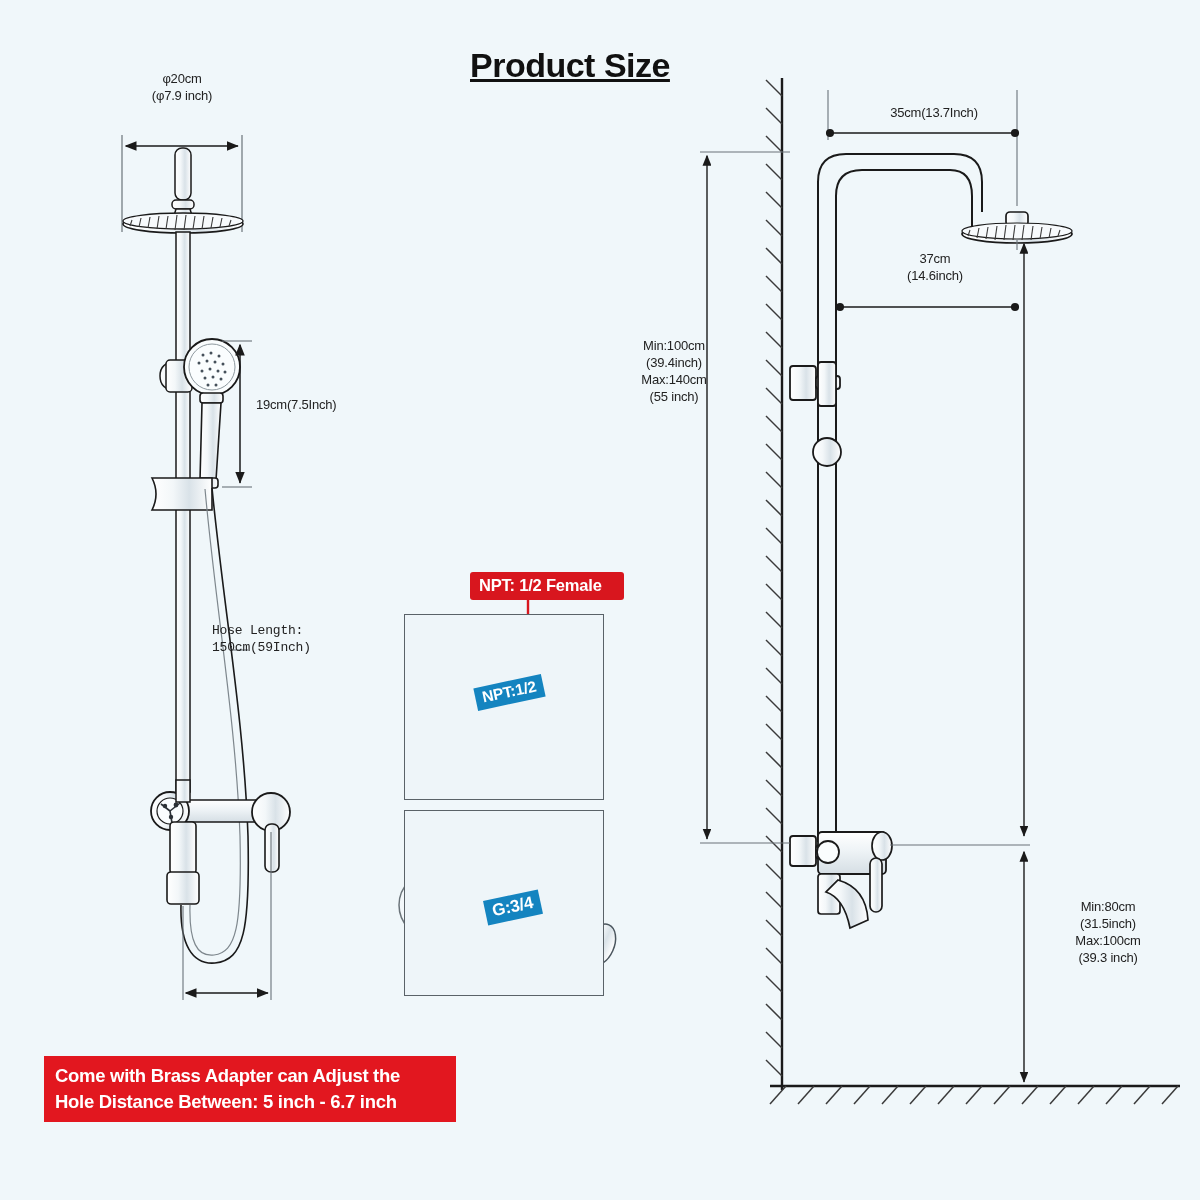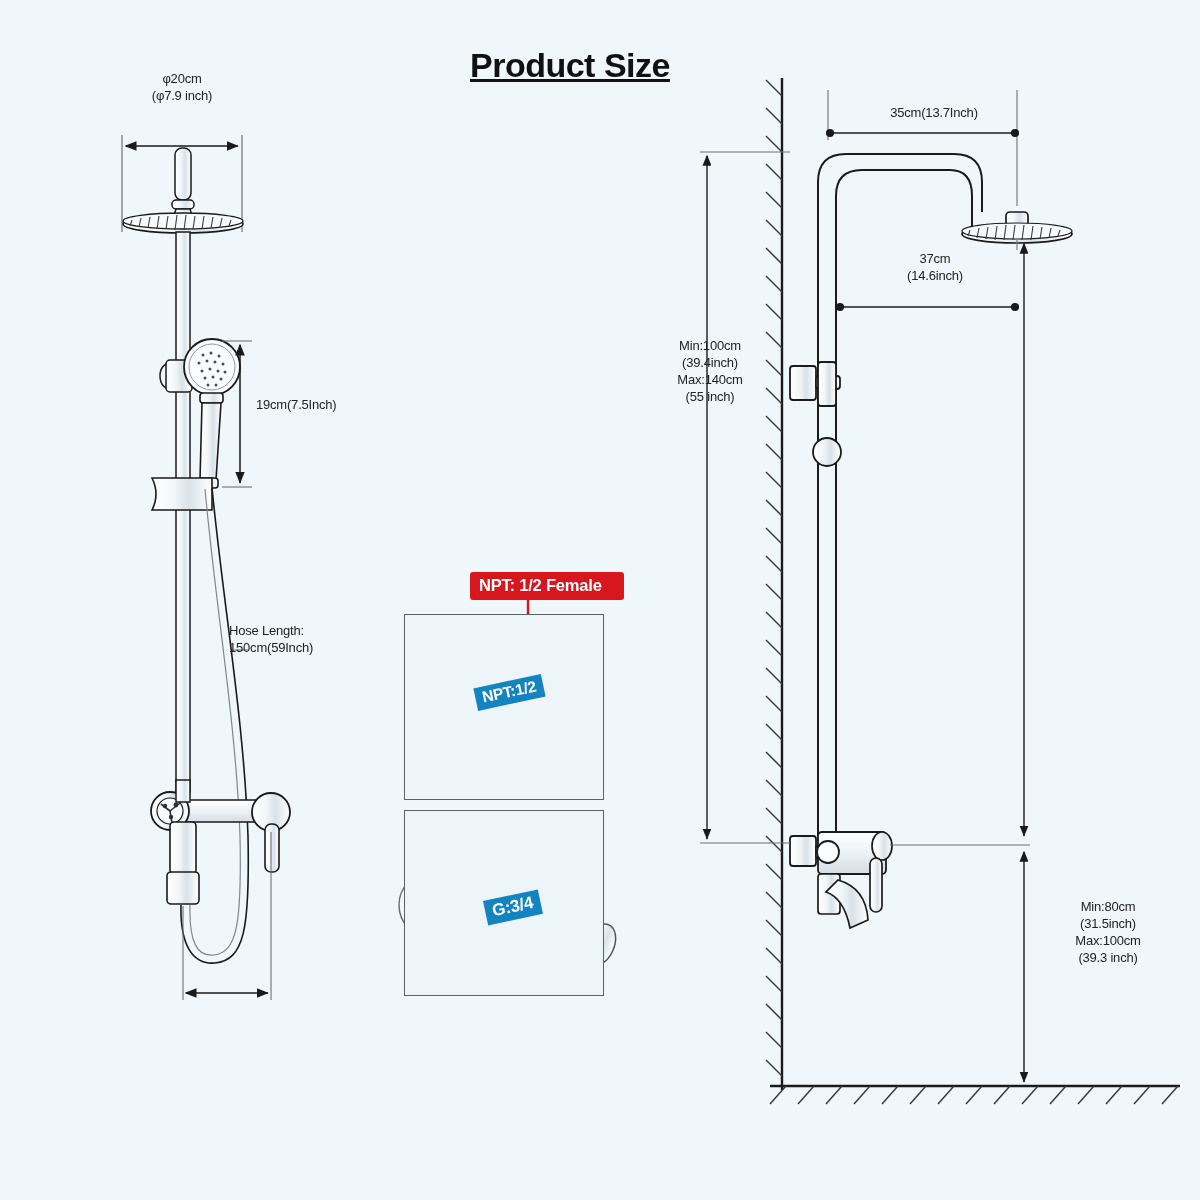--- a/index.html
+++ b/index.html
@@ -452,42 +452,46 @@
 
   <div class="ttl">Product Size</div>
 
   <div class="dim ctr" style="left:82px; top:70px; width:200px;">
     <div>φ20cm</div>
     <div>(φ7.9 inch)</div>
   </div>
 
   <div class="dim" style="left:256px; top:396px;">19cm(7.5Inch)</div>
 
-  <div class="dim" style="left:229px; top:622px;">
+  <div class="dim" style="left:212px; top:622px;font-family:Liberation Mono, monospace;">
     <div>Hose Length:</div>
     <div>150cm(59Inch)</div>
   </div>
 
   <div class="inset-box" style="left:404px; top:614px; width:200px; height:186px;"></div>
   <div class="inset-box" style="left:404px; top:810px; width:200px; height:186px;"></div>
 
   <div class="redtag" style="left:470px; top:572px;">NPT: 1/2 Female</div>
   <div class="bluetag sm" style="left:475px; top:681px; transform:rotate(-12deg);">NPT:1/2</div>
   <div class="bluetag" style="left:485px; top:895px; transform:rotate(-12deg);">G:3/4</div>
 
 
+  <div class="redbox" style="left:44px; top:1056px; width:412px;">
+    <div>Come with Brass Adapter can Adjust the</div>
+    <div><span>Hole Distance Between: </span><span>5 inch - 6.7 inch</span></div>
+  </div>
 
   <div class="dim ctr" style="left:828px; top:104px; width:212px;">35cm(13.7Inch)</div>
 
   <div class="dim ctr" style="left:845px; top:250px; width:180px;">
     <div>37cm</div>
     <div>(14.6inch)</div>
   </div>
 
-  <div class="dim ctr" style="left:630px; top:337px; width:160px;">
+  <div class="dim ctr" style="left:594px; top:337px; width:160px;">
     <div>Min:100cm</div>
     <div>(39.4inch)</div>
     <div>Max:140cm</div>
     <div>(55 inch)</div>
   </div>
 
 
   <div class="dim ctr" style="left:1028px; top:898px; width:160px;">
     <div>Min:80cm</div>
     <div>(31.5inch)</div>

